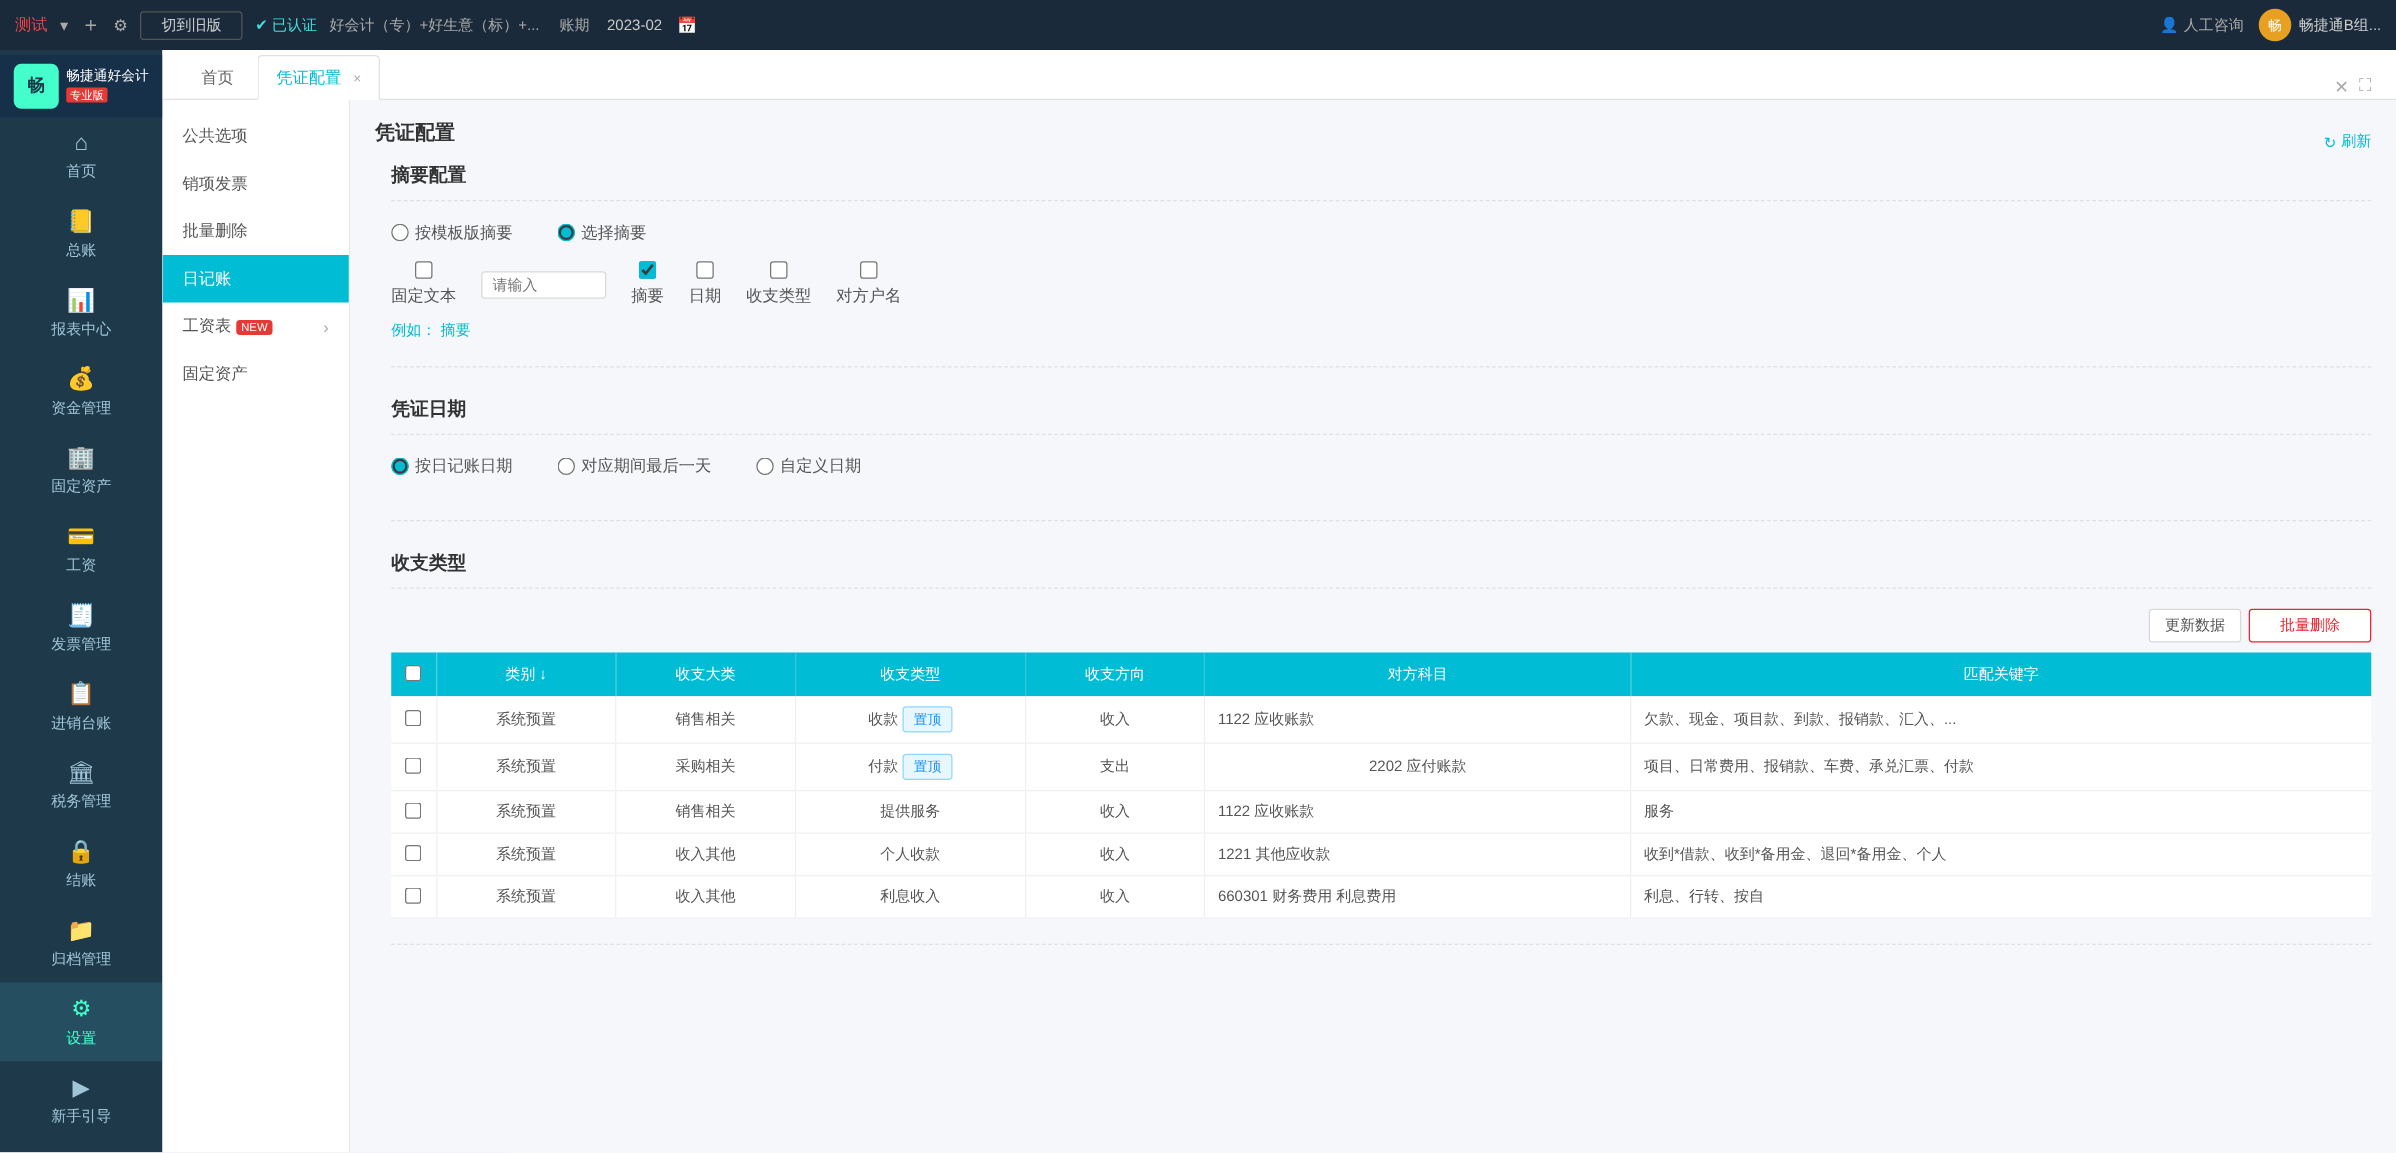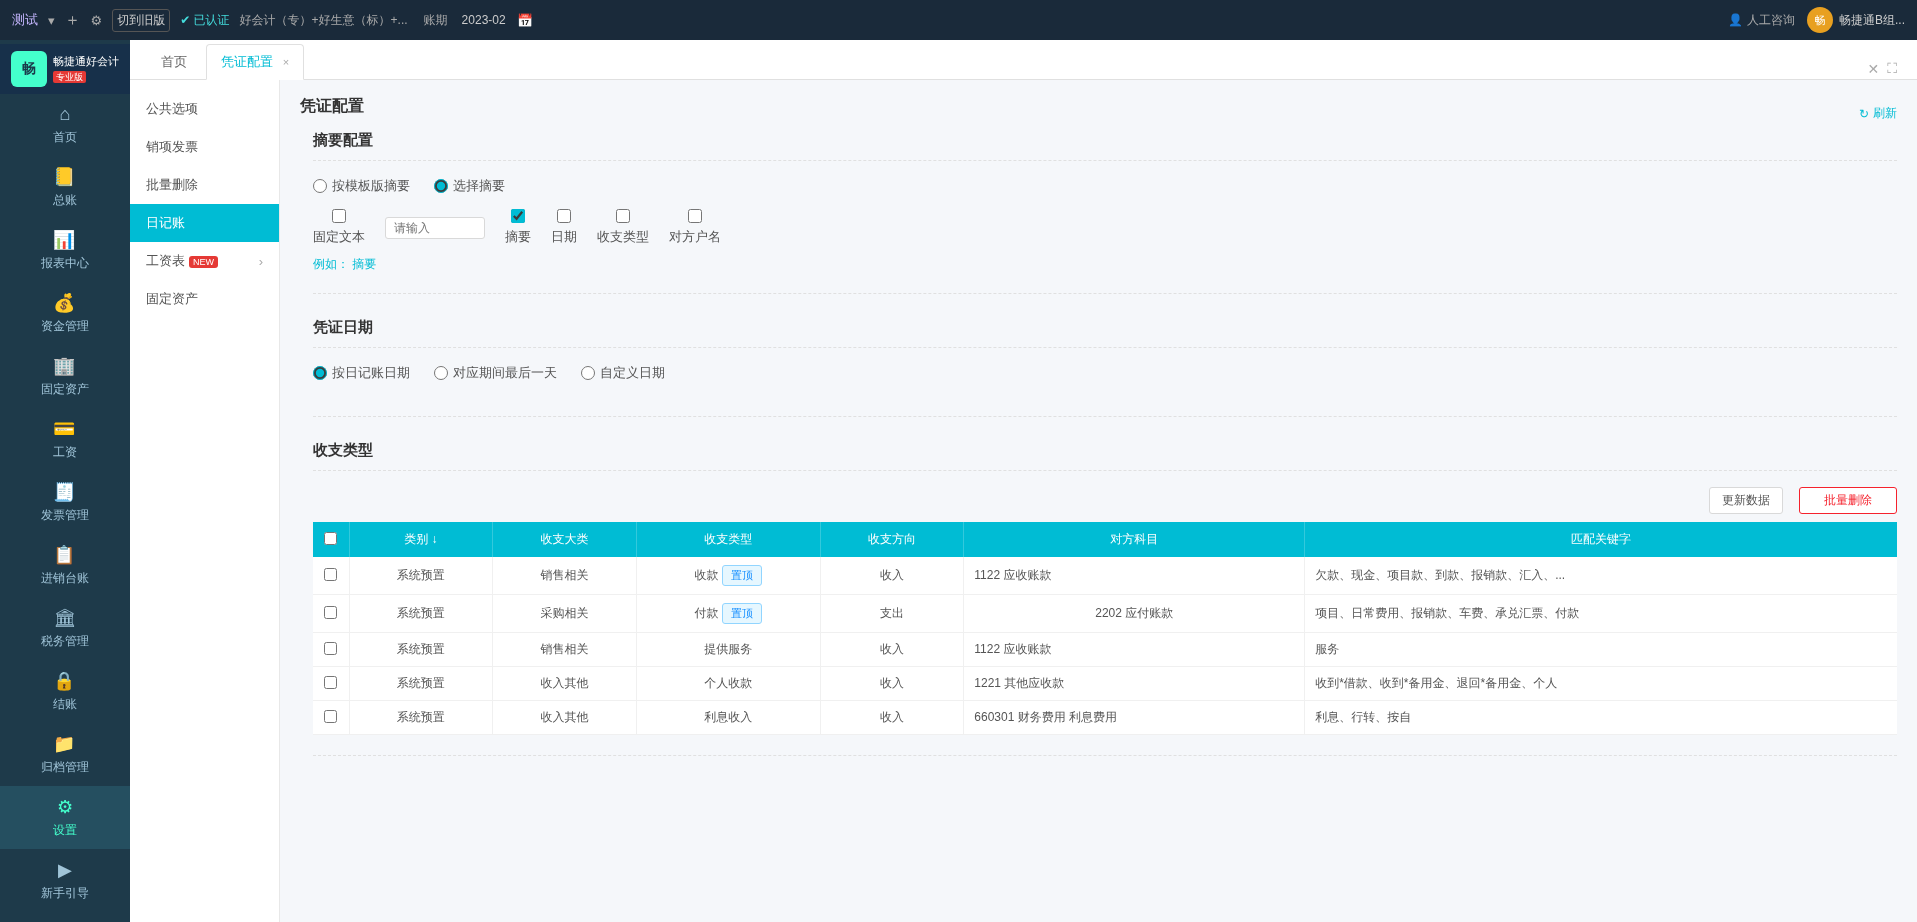--- a/index.html
+++ b/index.html
@@ -1,20 +1,20 @@
 <!DOCTYPE html>
 <html><head>
   <meta charset="utf-8">
   <style>
     * { box-sizing: border-box; margin: 0; padding: 0; }
     body { font-family: 'Microsoft YaHei', Arial, sans-serif; font-size: 13px; background: #f0f2f5; color: #333; display: flex; flex-direction: column; height: 922px; overflow: hidden; }
 
     
     .top-bar { height: 40px; background: #1a2a3a; display: flex; align-items: center; padding: 0 12px; gap: 10px; flex-shrink: 0; }
-    .top-bar-switch-btn { background: transparent; border: 1px solid #555; color: #ccc; padding: 2px 4px; border-radius: 3px; cursor: pointer; font-size: 12px; }
+    .top-bar-switch-btn { background: transparent; border: 1px solid #555; color: #ccc; padding: 2px 16px; border-radius: 3px; cursor: pointer; font-size: 12px; }
     .top-bar-right { margin-left: auto; display: flex; align-items: center; gap: 12px; }
     .top-bar-help { color: #aaa; font-size: 12px; cursor: pointer; display: flex; align-items: center; gap: 4px; }
     .top-bar-user { display: flex; align-items: center; gap: 6px; color: #ccc; font-size: 12px; cursor: pointer; }
     .avatar { width: 26px; height: 26px; border-radius: 50%; background: #e8a020; display: flex; align-items: center; justify-content: center; color: #fff; font-size: 11px; }
 
     
     .main-layout { display: flex; flex: 1; overflow: hidden; }
 
     
     .sidebar { width: 130px; background: #1e3a4a; display: flex; flex-direction: column; flex-shrink: 0; padding-top: 4px; }
@@ -45,35 +45,35 @@
 
     
     .main-content { flex: 1; overflow-y: auto; padding: 16px 20px; }
 
     .section-title { font-size: 15px; font-weight: bold; color: #333; margin-bottom: 16px; margin-top: 8px; padding-bottom: 10px; border-bottom: 1px dashed #e0e0e0; }
     .section-title:first-child { margin-top: 0; }
 
     .section-block { margin-bottom: 24px; padding-bottom: 20px; border-bottom: 1px dashed #e0e0e0; margin-left: 13px; }
 
     
-    .radio-group { display: flex; gap: 24px; align-items: center; margin-bottom: 14px; }
+    .radio-group { display: flex; gap: 36px; align-items: center; margin-bottom: 14px; }
     .radio-label { display: flex; align-items: center; gap: 5px; cursor: pointer; font-size: 13px; color: #555; }
     .radio-input { accent-color: #00bcd4; width: 14px; height: 14px; cursor: pointer; }
 
     
     .checkbox-row { display: flex; gap: 20px; align-items: center; margin-bottom: 10px; }
     .checkbox-label { display: flex; align-items: center; gap: 5px; cursor: pointer; font-size: 13px; color: #555; flex-direction: column; }
     .checkbox-input { accent-color: #00bcd4; width: 14px; height: 14px; cursor: pointer; }
     .text-input { border: 1px solid #d9d9d9; border-radius: 3px; padding: 3px 8px; font-size: 12px; color: #999; width: 100px; outline: none; }
 
     .example-text { color: #00bcd4; font-size: 12px; margin-top: 6px; }
     .example-tag { color: #00bcd4; font-size: 12px; background: none; }
 
     
-    .section-toolbar { display: flex; justify-content: flex-end; gap: 16px; margin-bottom: 8px; }
+    .section-toolbar { display: flex; justify-content: flex-end; gap: 6px; margin-bottom: 8px; }
     .btn-outline { padding: 4px 12px; border: 1px solid #d9d9d9; background: #fff; border-radius: 3px; font-size: 12px; color: #555; cursor: pointer; }
     .btn-danger { padding: 4px 24px; border: 1px solid #f5222d; background: #fff; border-radius: 3px; font-size: 12px; color: #f5222d; cursor: pointer; }
 
     
     .data-table { width: 100%; border-collapse: collapse; font-size: 12px; }
     .data-table thead tr { background: #00bcd4; color: #fff; }
     .data-table th { padding: 9px 10px; text-align: center; font-weight: normal; border-right: 1px solid rgba(255,255,255,0.2); }
     .data-table th:last-child { border-right: none; }
     .data-table tbody tr { background: #fff; border-bottom: 1px solid #f0f0f0; }
     .data-table td { padding: 8px 10px; text-align: center; color: #555; border-right: 1px solid #f0f0f0; }
@@ -86,21 +86,21 @@
     
     .refresh-btn { float: right; color: #00bcd4; font-size: 12px; cursor: pointer; background: none; border: none; display: flex; align-items: center; gap: 4px; }
     .win-btn { background: none; border: none; cursor: pointer; color: #aaa; font-size: 14px; padding: 2px 4px; }
 
     .content-top { display: flex; justify-content: space-between; align-items: center; }
   </style>
 </head>
 <body>
 
 <div class="top-bar">
-  <span style="color:#c4b5fd;font-size:13px;">测试</span>
+  <span style="color:#ef4444;font-size:13px;">测试</span>
   <span style="color:#aaa;cursor:pointer;">▾</span>
   <span style="color:#aaa;font-size:16px;cursor:pointer;">＋</span>
   <span style="color:#aaa;cursor:pointer;">⚙</span>
   <button class="top-bar-switch-btn">切到旧版</button>
   <span style="color:#4dd;font-size:12px;">✔ <span>已认证</span></span>
   <span style="color:#aaa;font-size:12px;">好会计（专）+好生意（标）+...</span>
   <span style="color:#aaa;font-size:12px;margin-left:6px;">账期</span>
   <span style="color:#ccc;font-size:12px;margin-left:4px;">2023-02</span>
   <span style="color:#aaa;cursor:pointer;margin-left:2px;">📅</span>
   <div class="top-bar-right">

